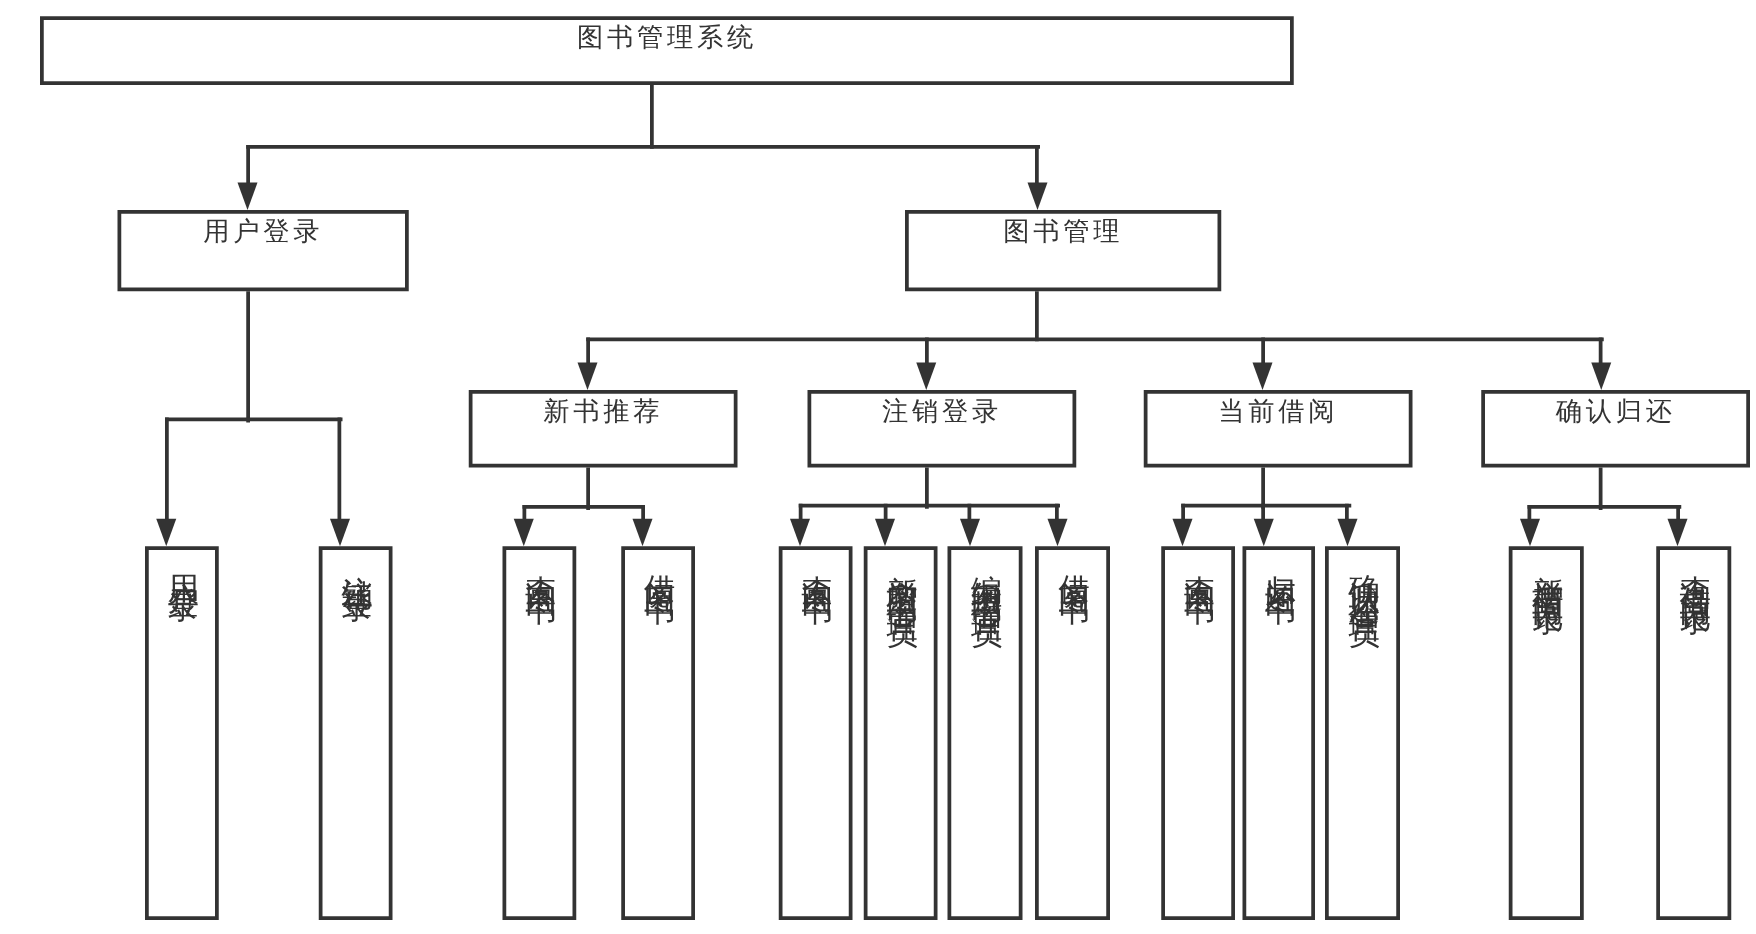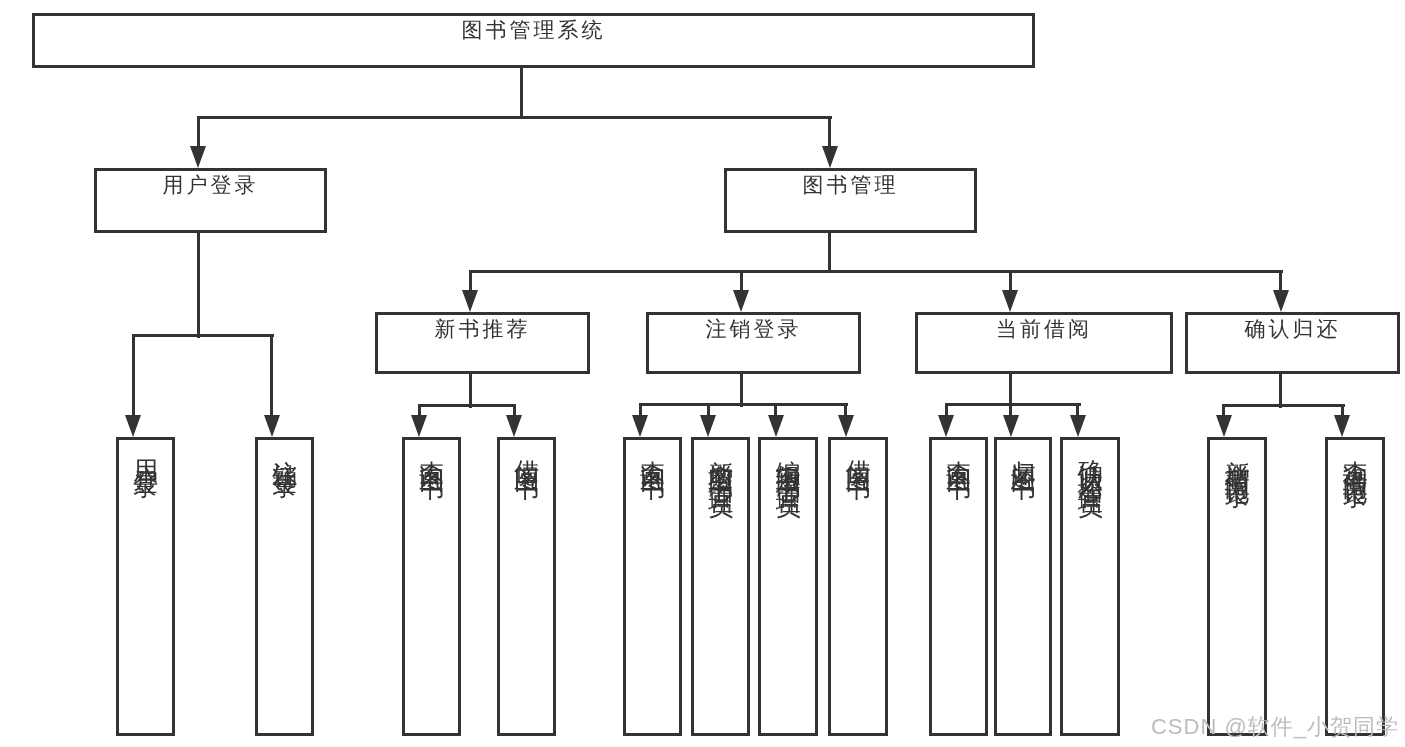--- a/index.html
+++ b/index.html
@@ -90,21 +90,21 @@
   <div class="arrowhead" style="left:1002px; top:290px;"></div>
   <div class="vline" style="left:1279px; top:270px; height:26px;"></div>
   <div class="arrowhead" style="left:1273px; top:290px;"></div>
 
   <div class="node h-node" style="left:363px; top:312px; width:215px; height:62px;">
     <span>新书推荐</span>
   </div>
   <div class="node h-node" style="left:634px; top:312px; width:215px; height:62px;">
     <span>注销登录</span>
   </div>
-  <div class="node h-node" style="left:903px; top:312px; width:258px; height:62px;">
+  <div class="node h-node" style="left:903px; top:312px; width:215px; height:62px;">
     <span>当前借阅</span>
   </div>
   <div class="node h-node" style="left:1173px; top:312px; width:215px; height:62px;">
     <span>确认归还</span>
   </div>
 
   <div class="vline" style="left:469px; top:374px; height:34px;"></div>
   <div class="hline" style="left:418px; top:404px; width:98px;"></div>
   <div class="vline" style="left:418px; top:404px; height:17px;"></div>
   <div class="arrowhead" style="left:411px; top:415px;"></div>
@@ -175,15 +175,14 @@
     <span class="vtext">确认归还（管理员）</span>
   </div>
 
   <div class="node v-node" style="left:1195px; top:437px; width:60px; height:299px;">
     <span class="vtext">新增借阅记录</span>
   </div>
   <div class="node v-node" style="left:1313px; top:437px; width:60px; height:299px;">
     <span class="vtext">查询借阅记录</span>
   </div>
 
-  <div class="watermark">CSDN @软件_小贺同学</div>
 
 </div>
 
 </body></html>

